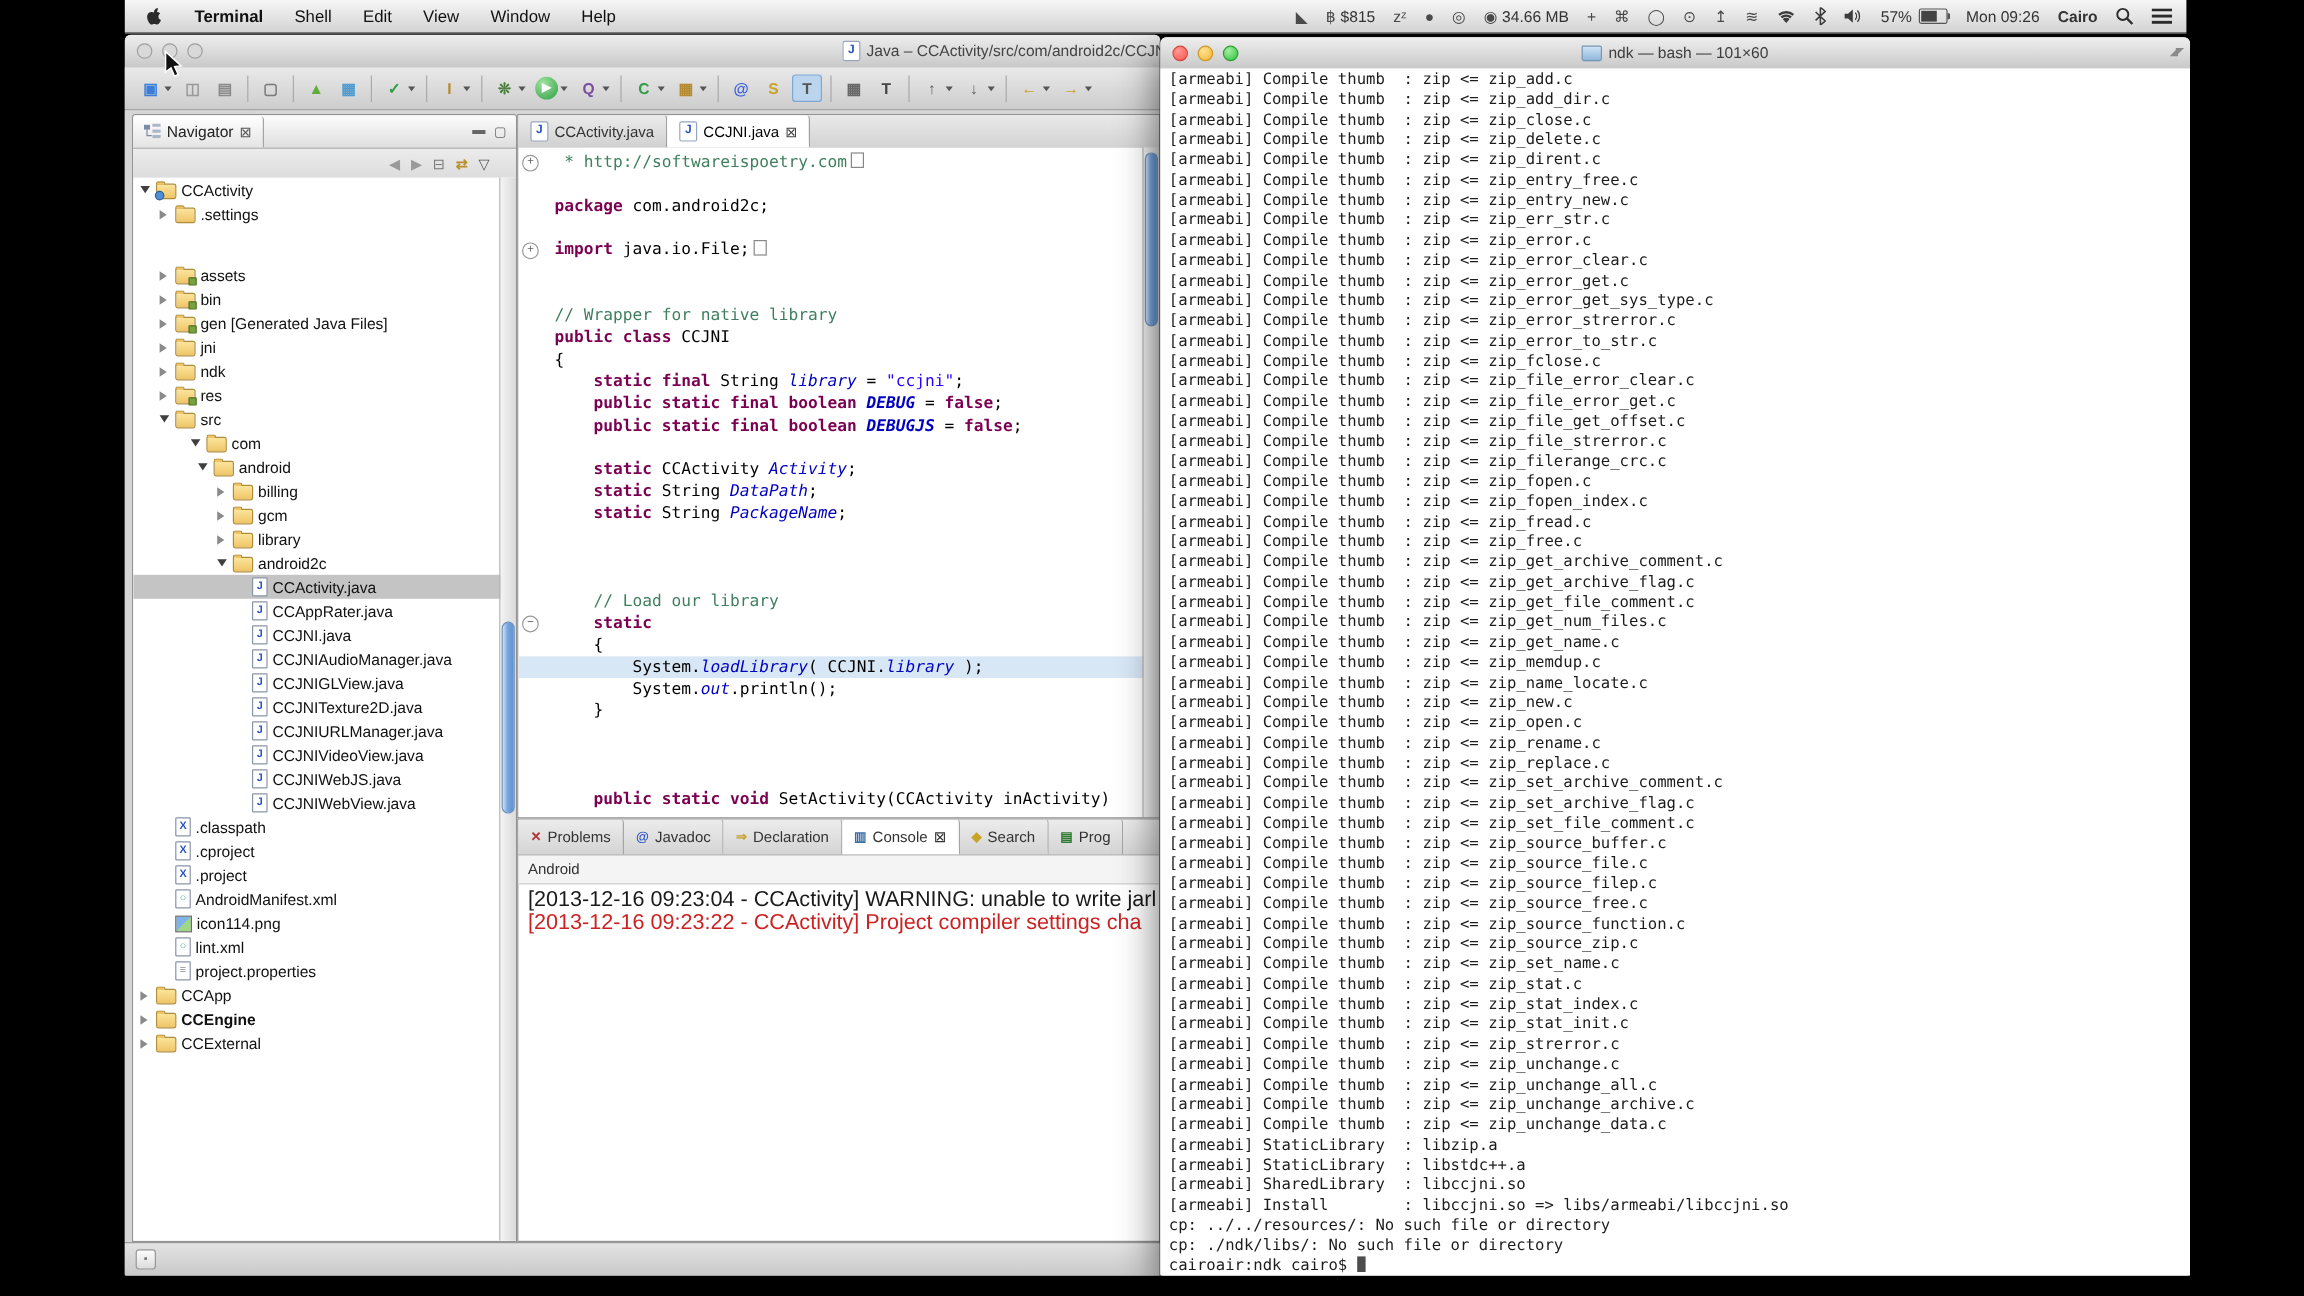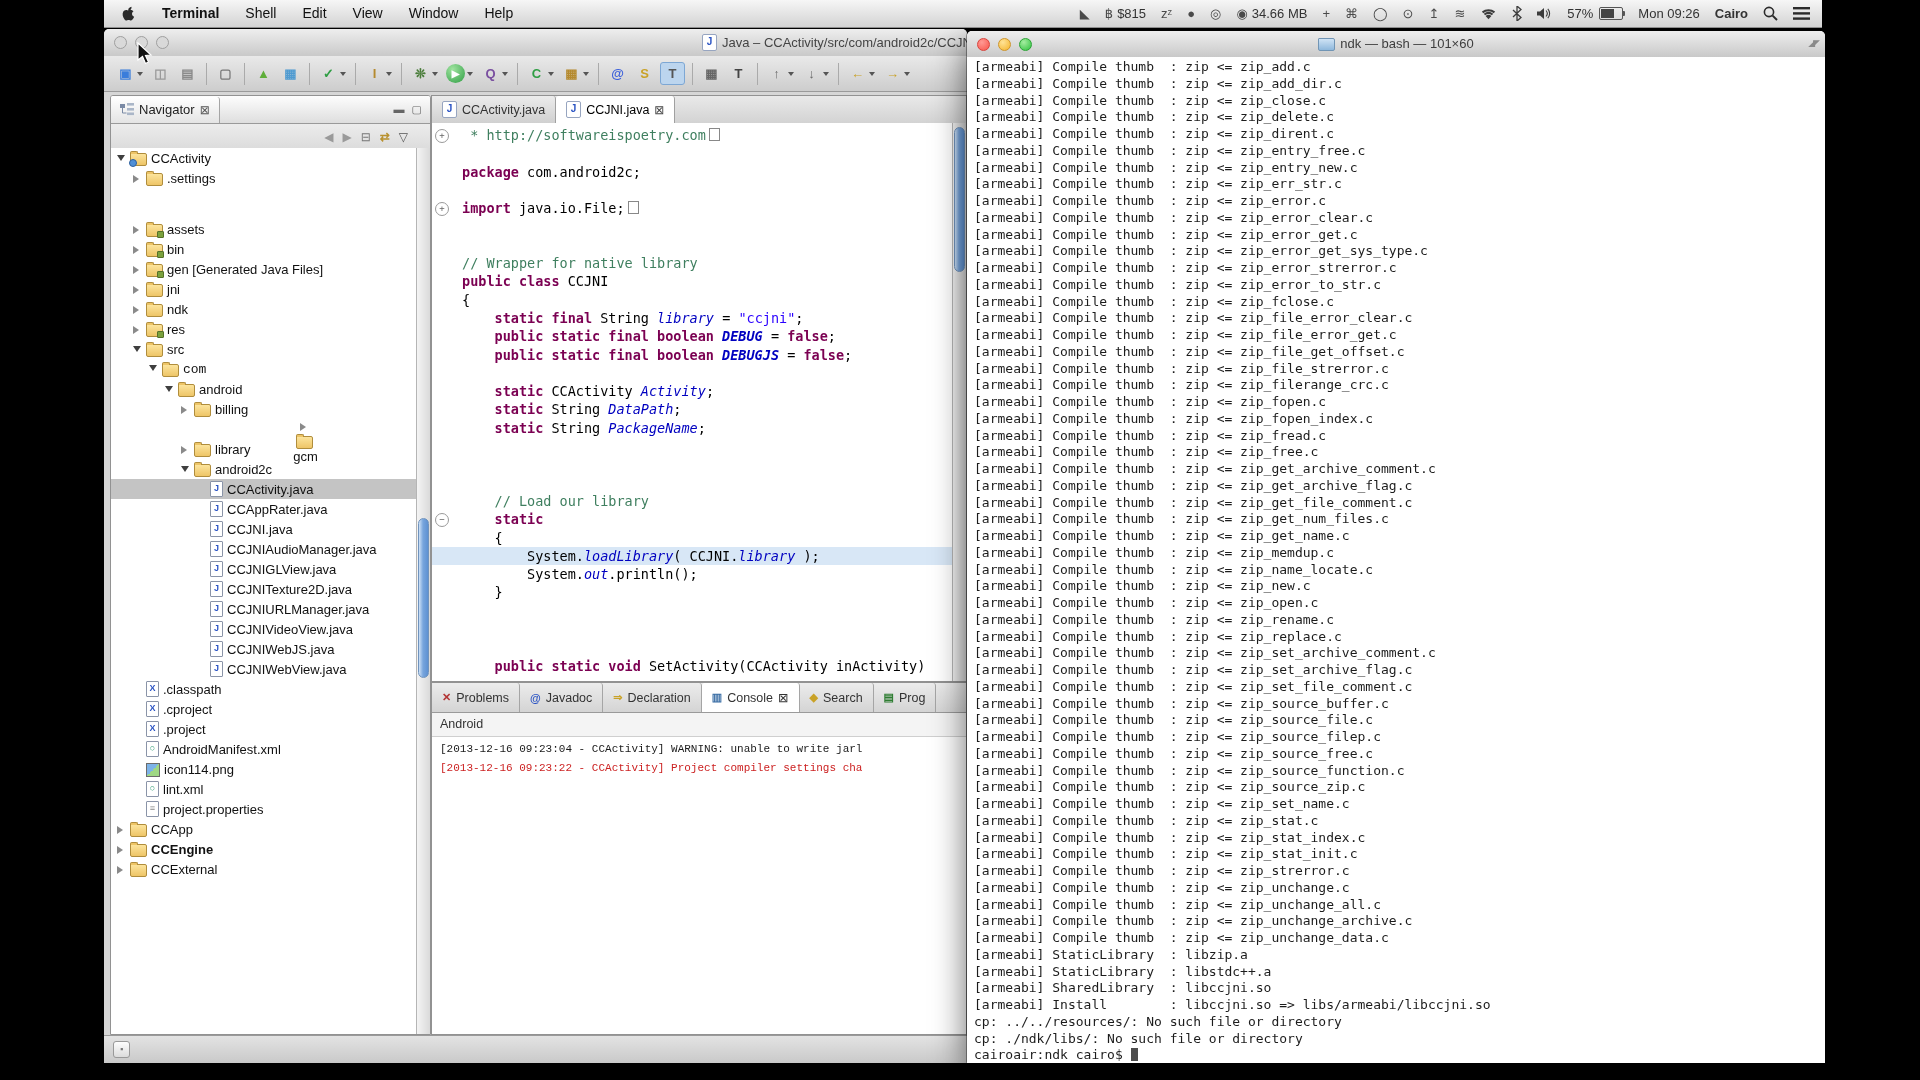--- a/index.html
+++ b/index.html
@@ -104,21 +104,21 @@
   .foldbox{display:inline-block;width:9px;height:11px;border:1px solid #888;margin-left:3px;vertical-align:-1px;}
 
   
   .bottom{position:absolute;left:327px;top:590px;width:536px;height:353px;border:1px solid #929292;background:#fff;box-sizing:border-box;overflow:hidden;}
   .btabs{height:29px;display:flex;background:linear-gradient(#ececec,#d6d6d6);border-bottom:1px solid #9a9a9a;overflow:hidden;}
   .btab{display:flex;align-items:center;gap:5px;padding:0 10px;font-size:12.5px;color:#333;border-right:1px solid #a5a5a5;
         background:linear-gradient(#ececec,#d4d4d4);border-radius:3px 3px 0 0;white-space:nowrap;flex:none;}
   .btab.active{background:#fff;}
   .btab-ic{font-size:11px;font-weight:bold;}
   .conlabel{height:23px;line-height:23px;padding-left:8px;font-size:12.5px;color:#333;background:#f4f4f4;border-bottom:1px solid #cfcfcf;}
-  .console{font-family:Liberation Mono, monospace;font-size:11px;line-height:18.5px;padding:3px 0 0 8px;white-space:pre;}
+  .console{font-family:Liberation Sans, sans-serif;font-size:18px;line-height:18.5px;padding:3px 0 0 8px;white-space:pre;}
   .cline-red{color:#cc2222;}
   .cline-black{color:#1a1a1a;}
 
   .estatus{position:absolute;left:0;bottom:0;width:100%;height:28px;background:linear-gradient(#e3e3e3,#c9c9c9);
            border-top:1px solid #9a9a9a;display:flex;align-items:center;padding-left:9px;box-sizing:border-box;}
   .sticon{width:15px;height:15px;border:1px solid #999;border-radius:3px;background:linear-gradient(#fdfdfd,#dcdcdc);
           font:9px/14px "Liberation Sans",sans-serif;color:#777;text-align:center;}
 
   
   .terminal{left:967px;top:31px;width:858px;height:1032px;background:#fff;}
@@ -396,36 +396,36 @@
             <div class="trow" style="padding-left: 22px;">
               <span class="tw r"></span>
               <span class="ic ic-folder ic-badge"></span>
               <span>res</span>
             </div>
             <div class="trow" style="padding-left: 22px;">
               <span class="tw d"></span>
               <span class="ic ic-folder"></span>
               <span>src</span>
             </div>
-            <div class="trow" style="padding-left: 38px; font-family: Liberation Mono, monospace;">
+            <div class="trow" style="padding-left: 48px;">
               <span class="tw d"></span>
               <span class="ic ic-folder"></span>
               <span>com</span>
             </div>
             <div class="trow" style="padding-left: 54px;">
               <span class="tw d"></span>
               <span class="ic ic-folder"></span>
               <span>android</span>
             </div>
             <div class="trow" style="padding-left: 70px;">
               <span class="tw r"></span>
               <span class="ic ic-folder"></span>
               <span>billing</span>
             </div>
-            <div class="trow" style="padding-left: 70px; flex-direction: column;">
+            <div class="trow" style="padding-left: 70px;">
               <span class="tw r"></span>
               <span class="ic ic-folder"></span>
               <span>gcm</span>
             </div>
             <div class="trow" style="padding-left: 70px;">
               <span class="tw r"></span>
               <span class="ic ic-folder"></span>
               <span>library</span>
             </div>
             <div class="trow" style="padding-left: 70px;">

